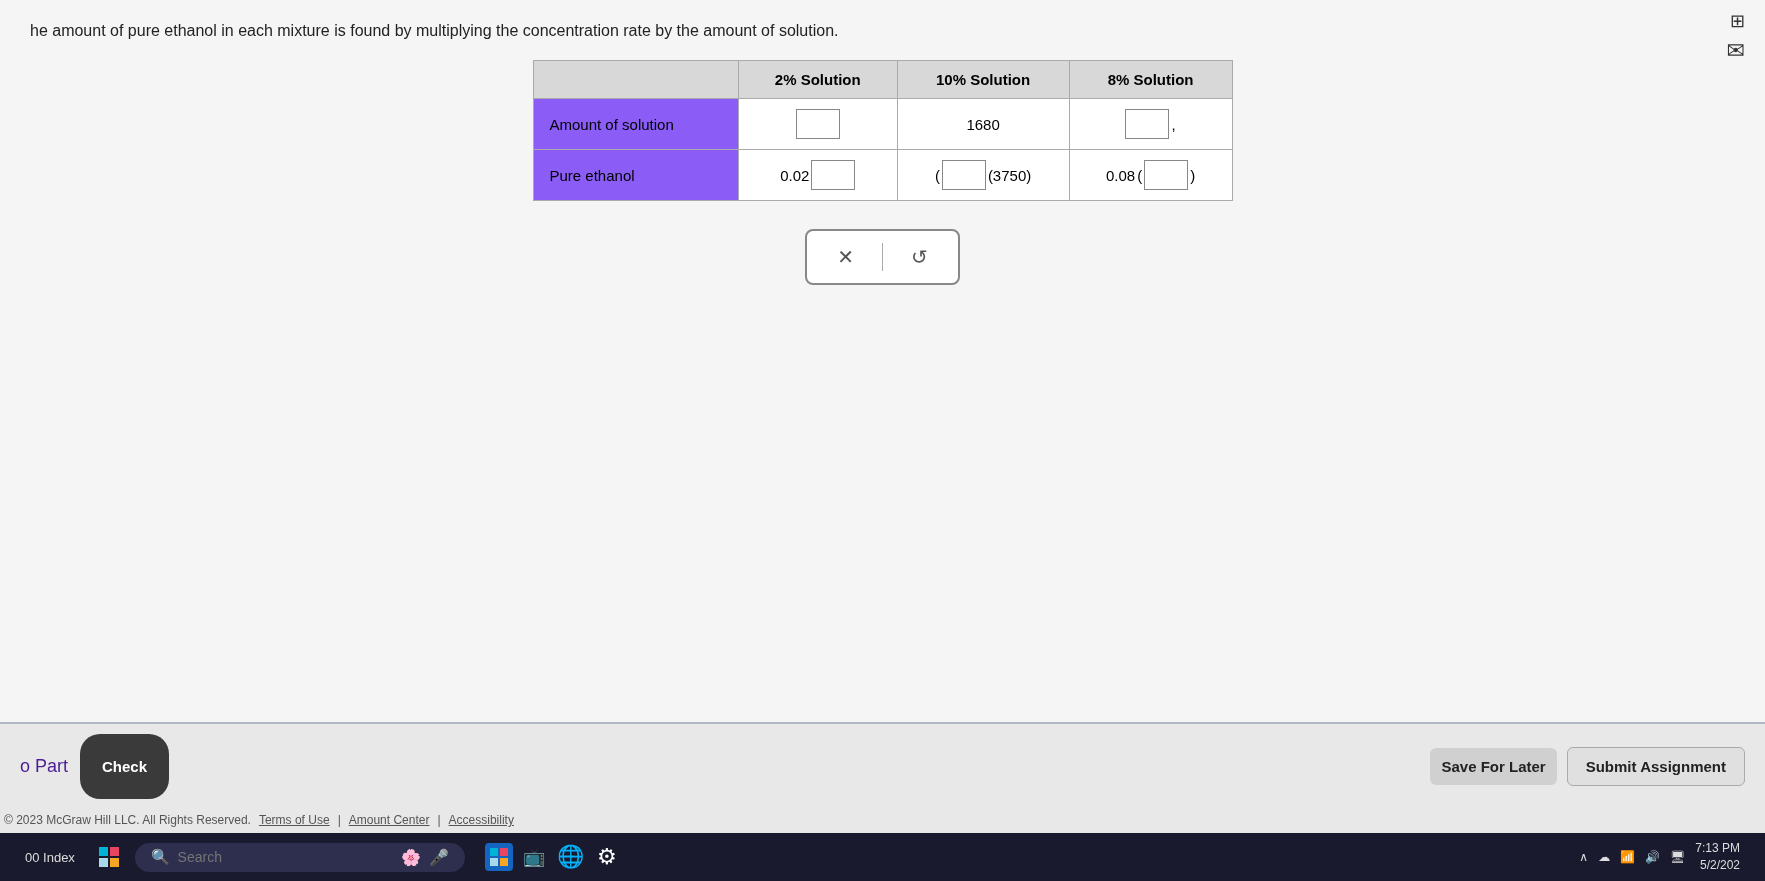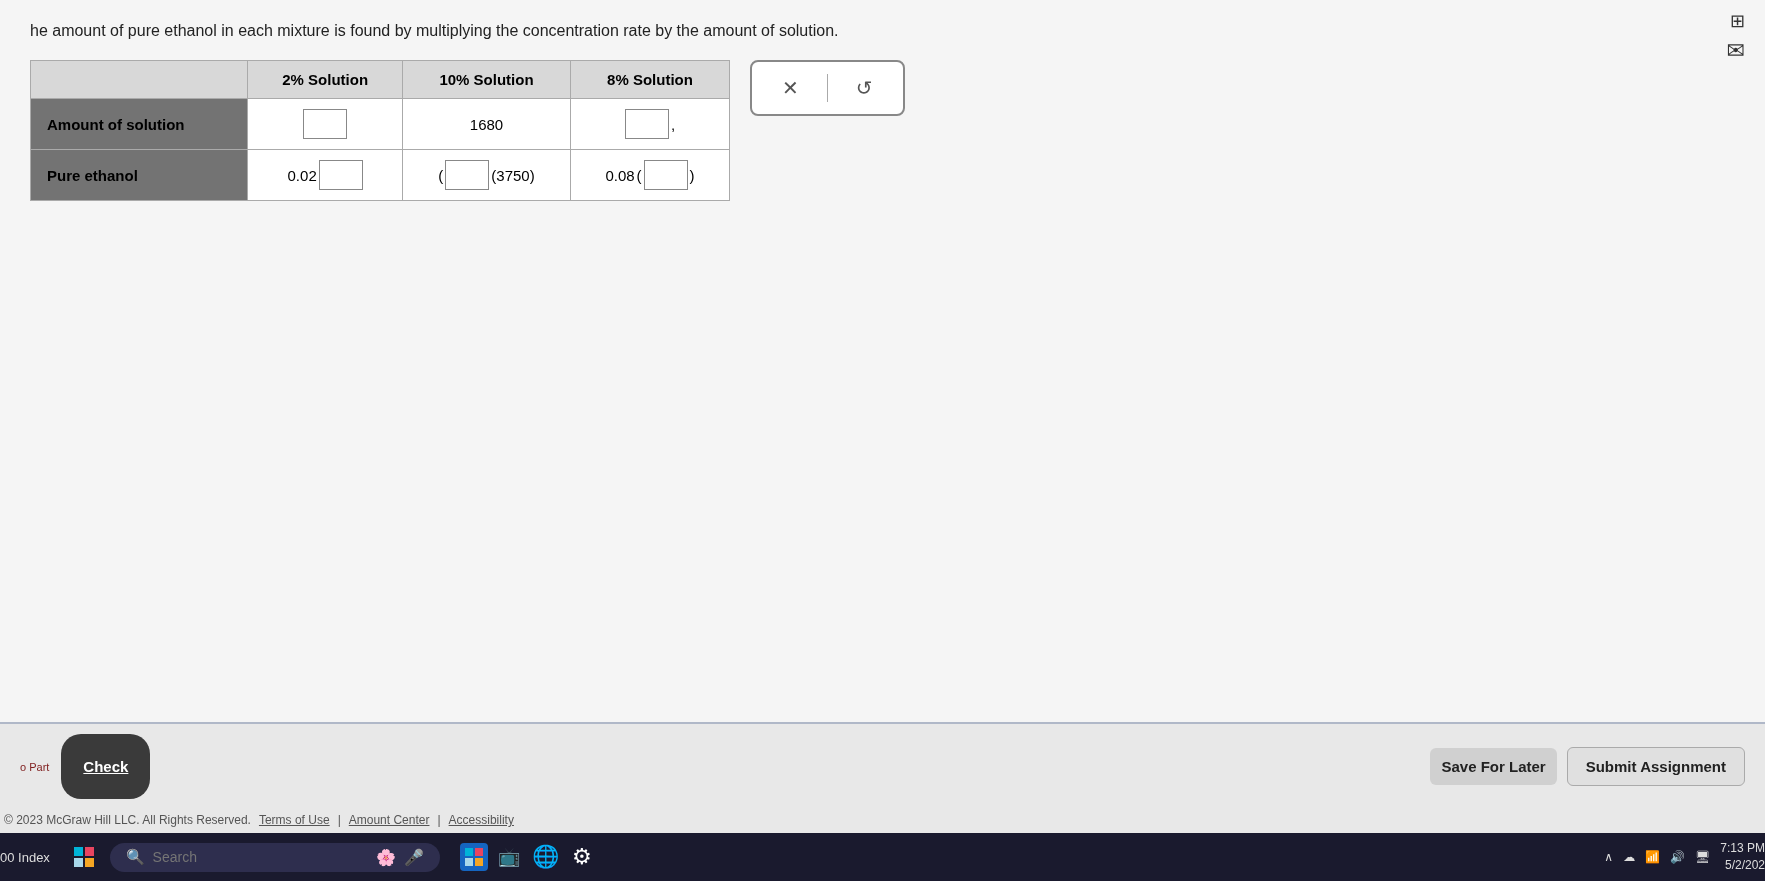--- a/index.html
+++ b/index.html
@@ -24,22 +24,23 @@
     .intro-text {
       font-size: 16px;
       color: #222;
       margin-bottom: 18px;
       line-height: 1.4;
     }
 
     
     .table-wrapper {
       display: flex;
-      align-items: flex-start;
-      gap: 20px;
+      align-items: center;
+      gap: 28px;
+      flex-direction: column;
     }
 
     table {
       border-collapse: collapse;
       background: #fff;
       min-width: 700px;
     }
 
     table th, table td {
       border: 1px solid #aaa;
@@ -48,22 +49,22 @@
       font-size: 15px;
     }
 
     table th {
       background: #d8d8d8;
       font-weight: bold;
       font-size: 15px;
     }
 
     table td.row-header {
-      background: #737373;
-      font-weight: bold;
+      background: #8b5cf6;
+      font-weight: normal;
       text-align: left;
       padding-left: 16px;
     }
 
     .input-box {
       border: 1px solid #888;
       width: 44px;
       height: 30px;
       display: inline-block;
       vertical-align: middle;
@@ -114,34 +115,33 @@
       justify-content: space-between;
     }
 
     .action-bar-left {
       display: flex;
       align-items: center;
       gap: 12px;
     }
 
     .part-label {
-      font-size: 11px;
-      color: #7f1d1d;
+      font-size: 18px;
+      color: #4c1d95;
     }
 
     .check-btn {
       background: #3a3a3a;
       color: #fff;
       border: none;
       border-radius: 20px;
       padding: 24px 22px;
       font-size: 15px;
       font-weight: bold;
       cursor: pointer;
-      text-decoration: underline;
     }
 
     .action-bar-right {
       display: flex;
       align-items: center;
       gap: 10px;
     }
 
     .save-later-btn {
       background: #d0d0d0;
@@ -181,21 +181,21 @@
       text-decoration: underline;
       cursor: pointer;
     }
 
     
     .taskbar {
       height: 48px;
       background: #1a1a2e;
       display: flex;
       align-items: center;
-      padding: 0 0;
+      padding: 0 25px;
       gap: 10px;
       color: #fff;
       font-size: 13px;
     }
 
     .taskbar-index {
       color: #ddd;
       font-size: 13px;
       margin-right: 8px;
     }

